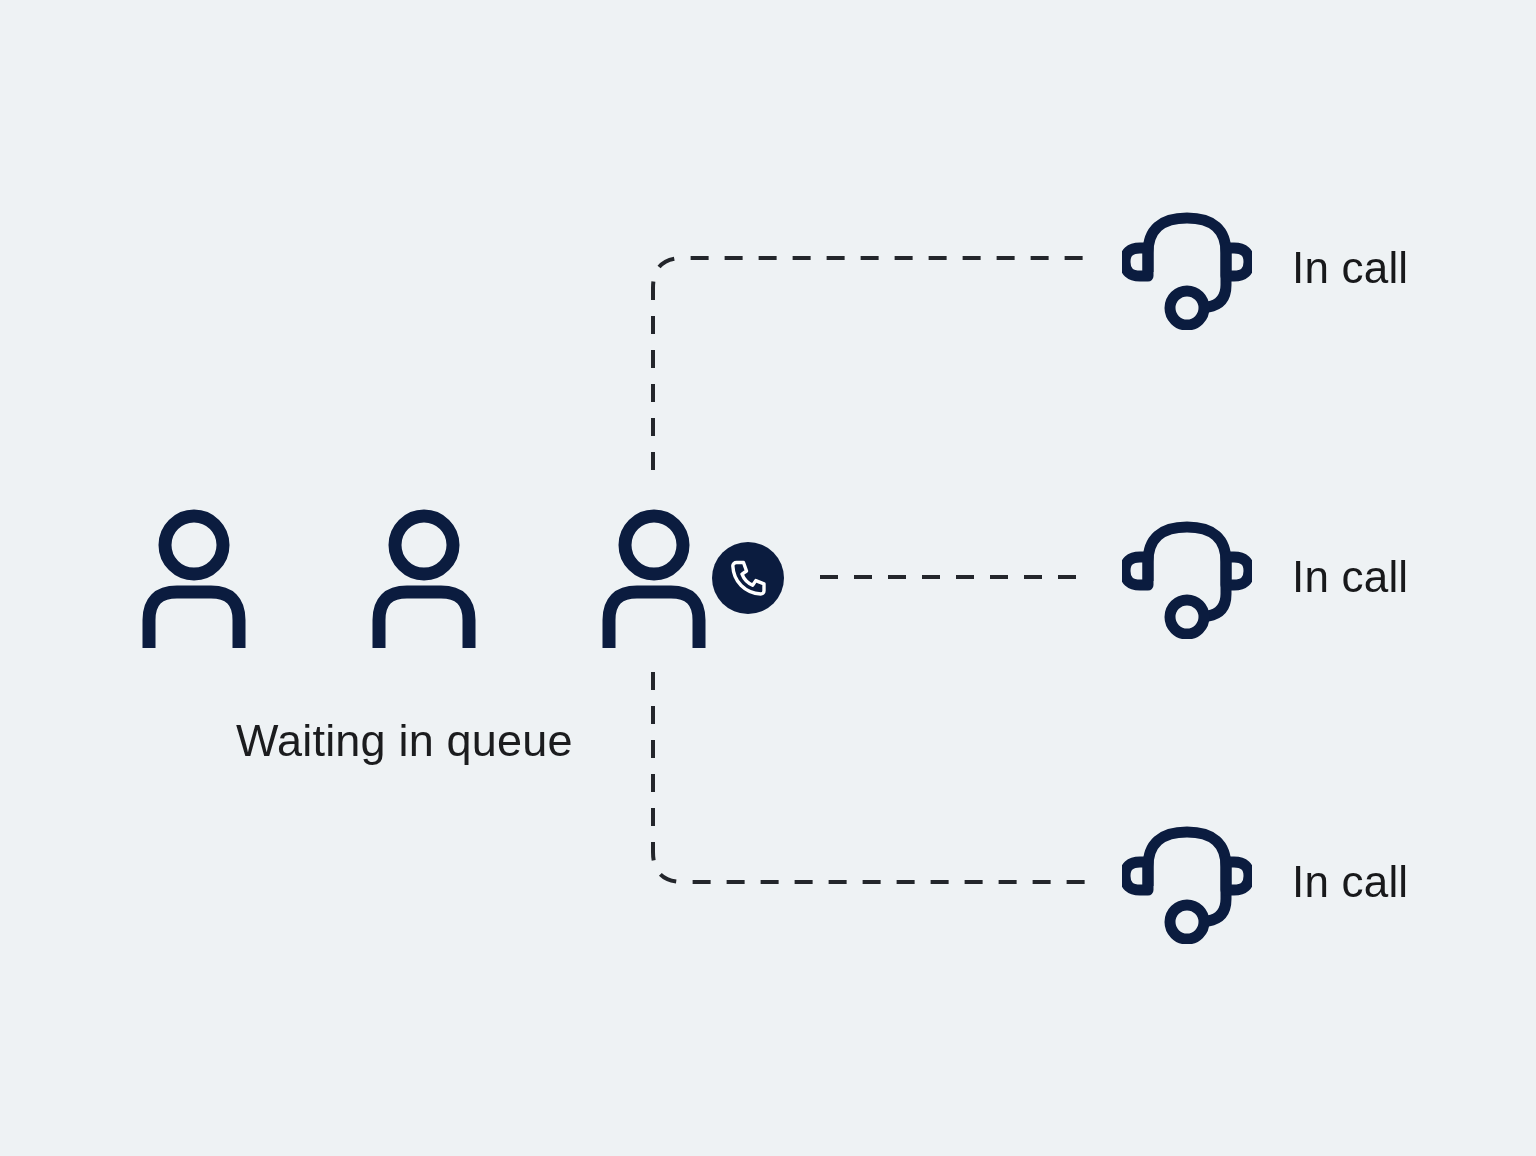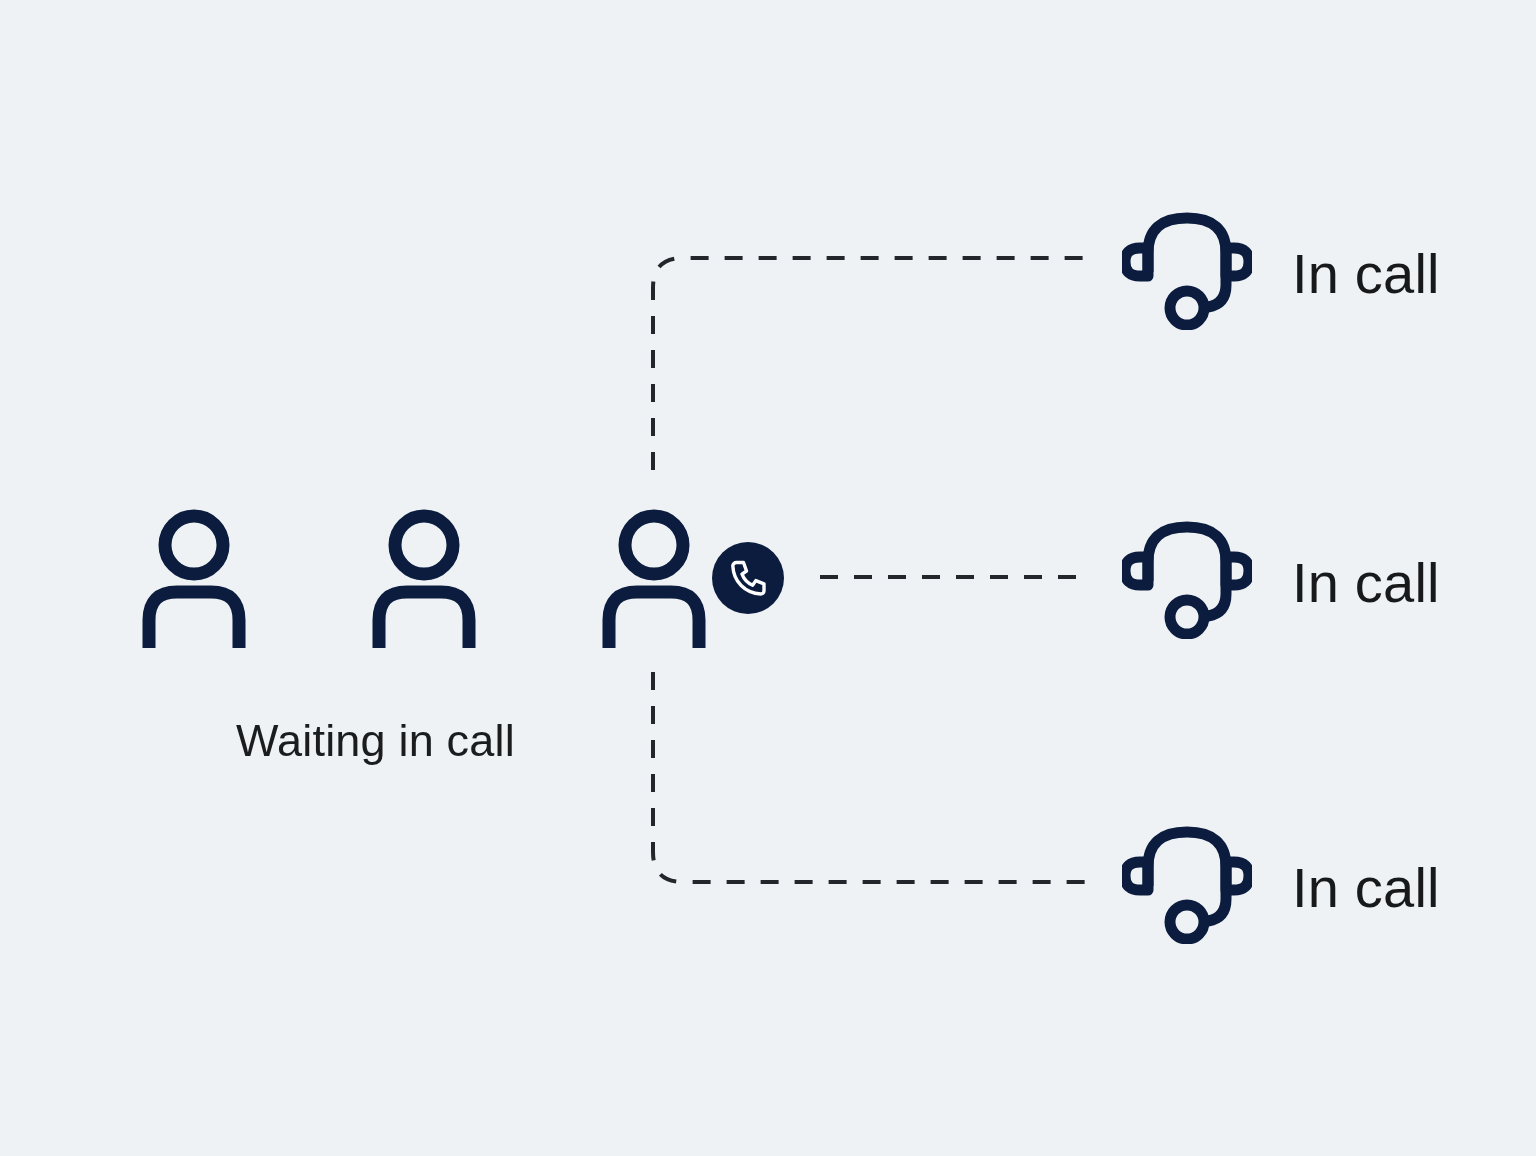--- a/index.html
+++ b/index.html
@@ -37,21 +37,21 @@
     width: 130px;
     height: 130px;
   }
   .badge-icon {
     width: 72px;
     height: 72px;
   }
   .label {
     position: absolute;
     color: #18191b;
-    font-size: 56px;
+    font-size: 44px;
     line-height: 1;
     letter-spacing: 0.2px;
     white-space: nowrap;
     text-align: center;
   }
   .queue-label {
     position: absolute;
     color: #1b1c1e;
     font-size: 45px;
     line-height: 1;
@@ -99,21 +99,21 @@
       <circle cx="36" cy="36" r="36" fill="#0b1c3f"></circle>
       <path d="M 24.5 20.5 L 31.5 20.5 L 34.5 29.0 L 30.0 32.2
                C 32.0 37.4 35.4 41.0 40.6 43.2 L 43.8 38.6
                L 52.0 41.8 L 52.0 48.8
                C 52.0 50.6 50.6 52.0 48.8 52.0
                C 33.0 51.2 21.6 39.6 20.8 23.8
                C 20.8 22.0 22.4 20.5 24.5 20.5 Z" fill="none" stroke="#ffffff" stroke-width="3.4" stroke-linejoin="round" stroke-linecap="round"></path>
     </svg>
   </div>
 
-  <div class="queue-label" style="left:236px; top:718px;">Waiting in call</div>
+  <div class="queue-label" style="left:236px; top:718px;">Waiting in queue</div>
 
   <div class="node" style="left:1122px; top:200px;">
     <svg class="agent-icon" viewBox="0 0 130 130">
       <path d="M 26 72 L 26 53 Q 26 18 65 18 Q 104 18 104 53 L 104 85
                Q 104 104 86 107" fill="none" stroke="#0b1c3f" stroke-width="11" stroke-linecap="butt"></path>
       <path d="M 26 48 L 18 48 Q 3 48 3 62 Q 3 76 18 76 L 26 76 Z" fill="none" stroke="#0b1c3f" stroke-width="11" stroke-linejoin="round"></path>
       <path d="M 104 48 L 112 48 Q 127 48 127 62 Q 127 76 112 76 L 104 76 Z" fill="none" stroke="#0b1c3f" stroke-width="11" stroke-linejoin="round"></path>
       <circle cx="65" cy="108" r="17" fill="none" stroke="#0b1c3f" stroke-width="11"></circle>
     </svg>
   </div>

